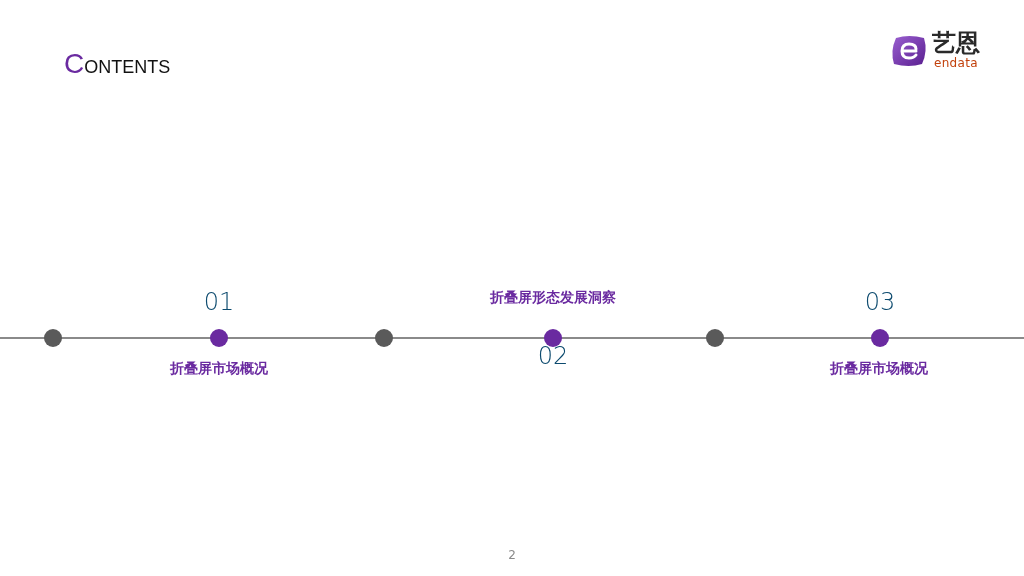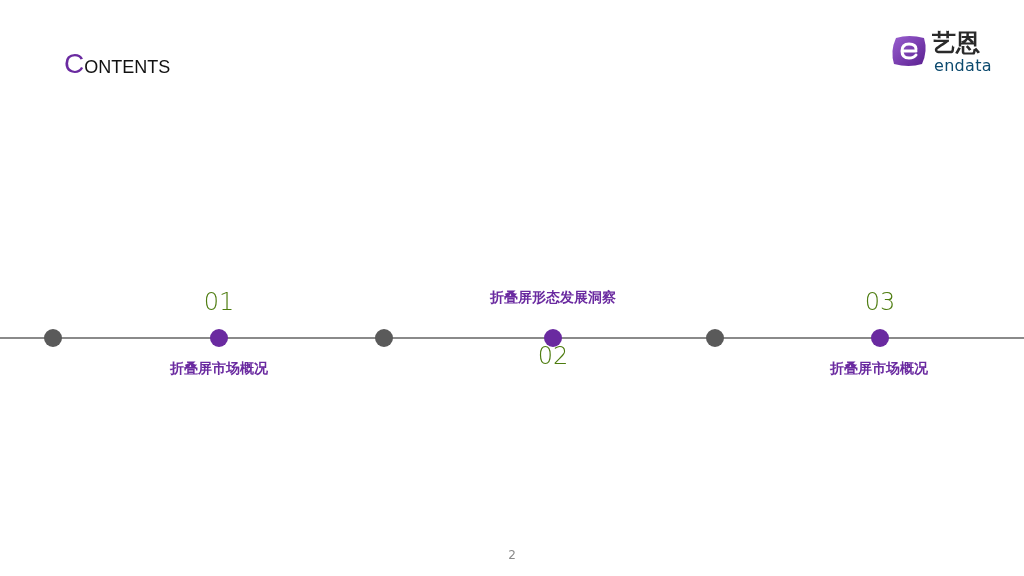--- a/index.html
+++ b/index.html
@@ -5,26 +5,26 @@
   html, body { margin:0; padding:0; }
   body { width:1024px; height:576px; background:#ffffff; position:relative; overflow:hidden; font-family:"DejaVu Sans", sans-serif; }
   .title { position:absolute; left:58px; top:48px; display:flex; align-items:flex-end; }
   .title-zh { font-size:50px; color:#111; line-height:52px; letter-spacing:0px; font-family:"DejaVu Sans", sans-serif; }
   .title-en { margin-left:6px; margin-bottom:4px; color:#111; font-family:"Liberation Sans", sans-serif; }
   .title-en .cap { font-size:28px; color:#6a2aa0; }
   .title-en .rest { font-size:18px; font-variant:small-caps; text-transform:uppercase; letter-spacing:0px; }
   .logo { position:absolute; left:890px; top:30px; width:110px; height:42px;text-decoration:underline; }
   .logo-mark { position:absolute; left:0; top:4px; width:38px; height:34px; }
   .logo-zh { position:absolute; left:42px; top:0px; font-size:24px; font-weight:bold; color:#2a2a2a; line-height:26px; }
-  .logo-en { position:absolute; left:44px; top:26px; font-size:16px; color:#0c4a6e; font-family:"DejaVu Sans", sans-serif; letter-spacing:0.3px; }
+  .logo-en { position:absolute; left:44px; top:26px; font-size:12px; color:#c2410c; font-family:"DejaVu Sans", sans-serif; letter-spacing:0.3px; }
   .timeline { position:absolute; left:0; top:337px; width:1024px; height:2px; background:#8a8a8a; }
   .dot { position:absolute; width:18px; height:18px; border-radius:50%; top:329px; }
   .dot.gray { background:#5a5a5a; }
   .dot.purple { background:#6a2aa0; }
-  .num { position:absolute; font-size:24px; color:#4d7c0f; font-family:"DejaVu Sans", sans-serif; width:80px; text-align:center; font-weight:300; }
+  .num { position:absolute; font-size:24px; color:#0c4a6e; font-family:"DejaVu Sans", sans-serif; width:80px; text-align:center; font-weight:300; }
   .label { position:absolute; font-size:14px; font-weight:bold; color:#6a2aa0; width:240px; text-align:center; }
   .page { position:absolute; left:502px; top:548px; width:20px; text-align:center; font-size:12px; color:#8a8a8a; }
 </style>
 </head>
 <body>
 
 <div class="title">
   <span class="title-en"><span class="cap">C</span><span class="rest">ONTENTS</span></span>
 </div>
 

